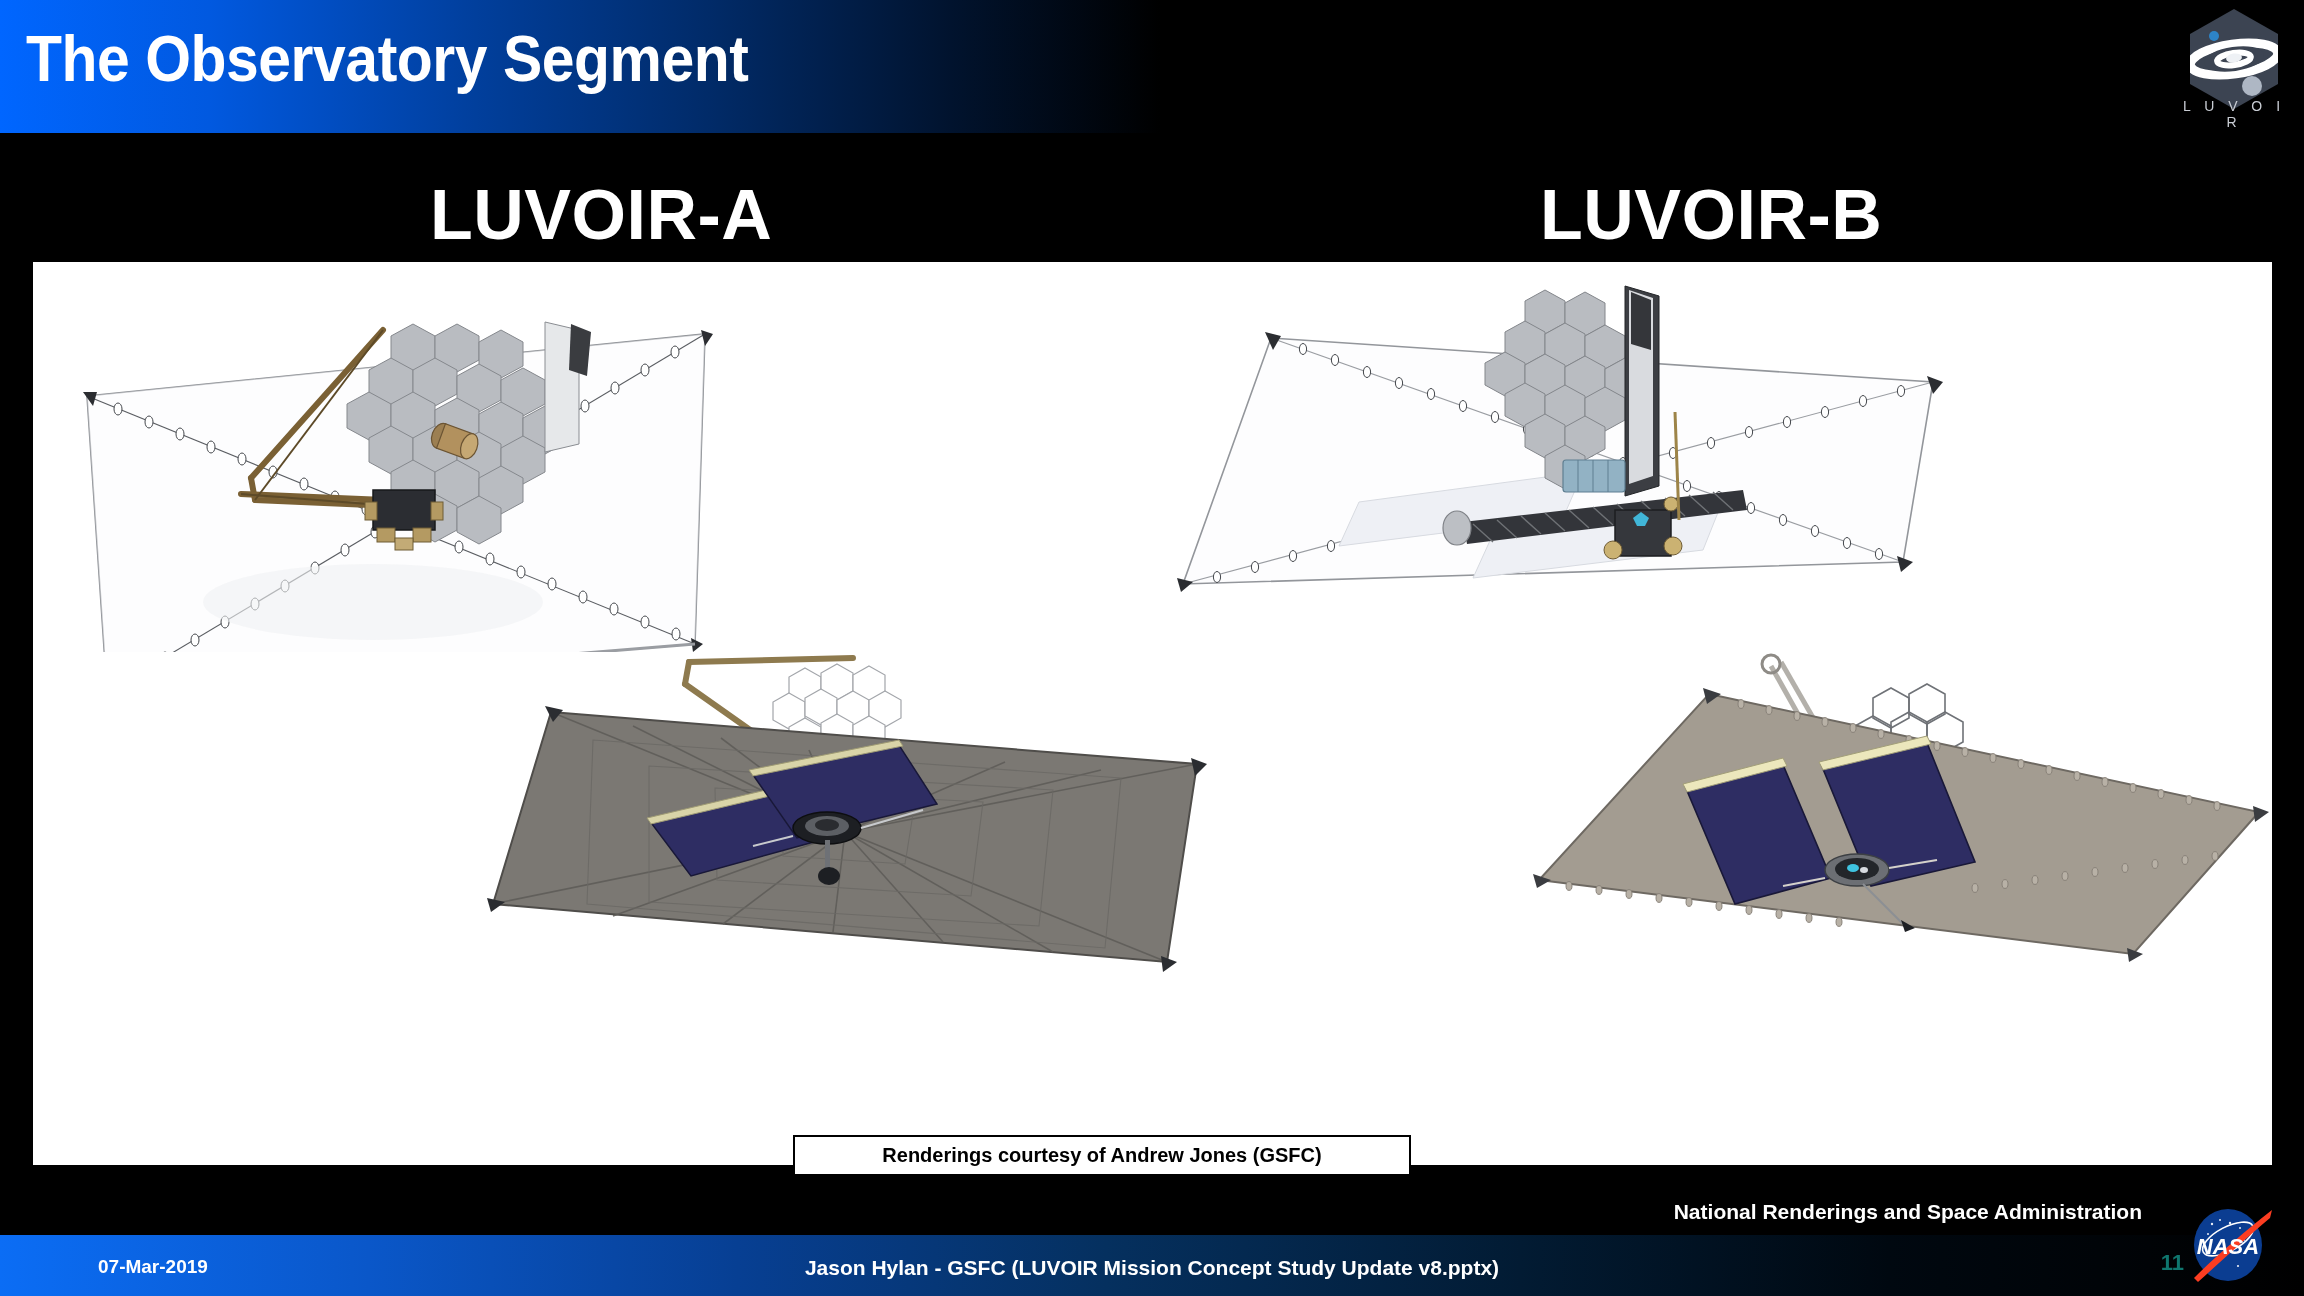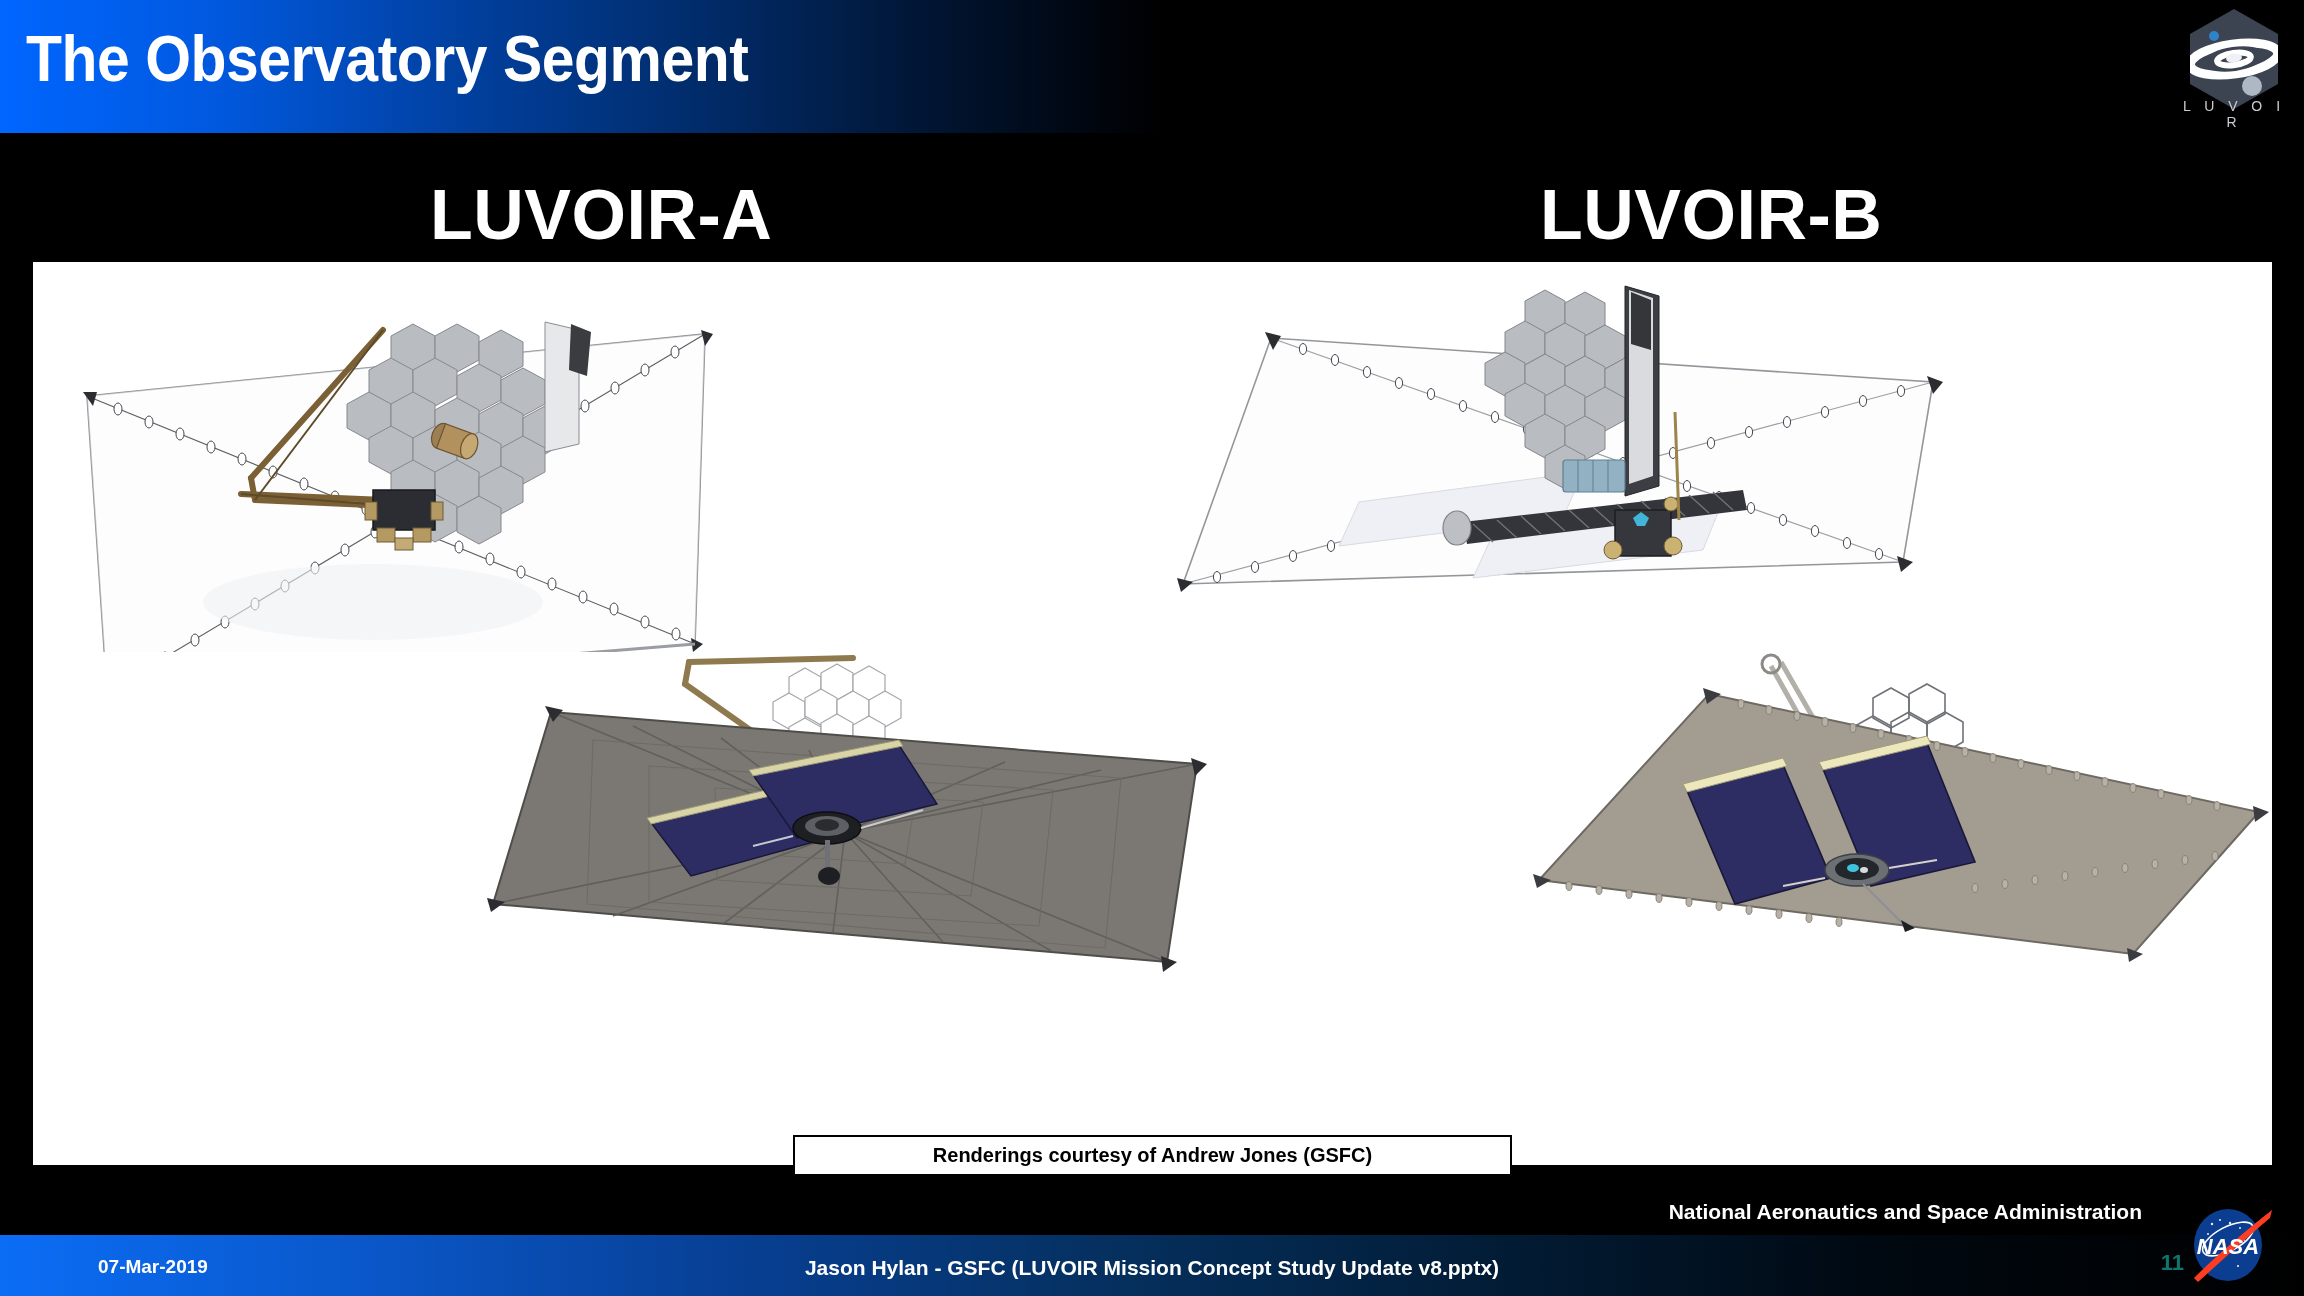--- a/index.html
+++ b/index.html
@@ -32,21 +32,21 @@
 
   
   .render{position:absolute;overflow:hidden;}
   #render-a-top{left:40px;top:10px;width:680px;height:380px;}
   #render-b-top{left:1130px;top:10px;width:790px;height:380px;}
   #render-a-bottom{left:420px;top:370px;width:760px;height:350px;}
   #render-b-bottom{left:1480px;top:380px;width:790px;height:340px;}
   .render svg{display:block;width:100%;height:100%;}
 
   
-  .caption-box{position:absolute;left:793px;top:1135px;width:719px;height:41px;
+  .caption-box{position:absolute;left:793px;top:1135px;width:618px;height:41px;
     background:#ffffff;border:2px solid #000000;box-sizing:border-box;
     display:flex;align-items:center;justify-content:center;}
   .caption-text{color:#000000;font-size:20px;font-weight:bold;white-space:nowrap;}
 
   
   .footer-bar{position:absolute;left:0;bottom:0;width:2304px;height:61px;
     background:linear-gradient(90deg,#0b6df5 0%,#0a57c9 16%,#073f93 32%,#05305f 48%,#021b33 66%,#000810 82%,#000000 100%);}
   .footer-date{position:absolute;left:98px;bottom:18px;color:#ffffff;
     font-size:19px;font-weight:bold;white-space:nowrap;}
   .footer-center{position:absolute;left:50%;transform:translateX(-50%);bottom:16px;
@@ -502,21 +502,21 @@
         </g>
       </svg>
     </div>
 
   </div>
 
   <div class="caption-box">
     <span class="caption-text">Renderings courtesy of Andrew Jones (GSFC)</span>
   </div>
 
-  <div class="nasa-line">National Aeronautics and Space Administration</div>
+  <div class="nasa-line">National Renderings and Space Administration</div>
   <div class="footer-bar"></div>
   <div class="footer-date">07-Mar-2019</div>
   <div class="footer-center">Jason Hylan - GSFC (LUVOIR Mission Concept Study Update v8.pptx)</div>
   <div class="page-num">11</div>
 
   <div class="nasa-logo">
     <svg viewBox="0 0 92 78" xmlns="http://www.w3.org/2000/svg">
       <ellipse cx="46" cy="39" rx="34" ry="36" fill="#0b3d91"></ellipse>
       <g fill="#ffffff" opacity="0.9">
         <circle cx="30" cy="18" r="1.2"></circle>

